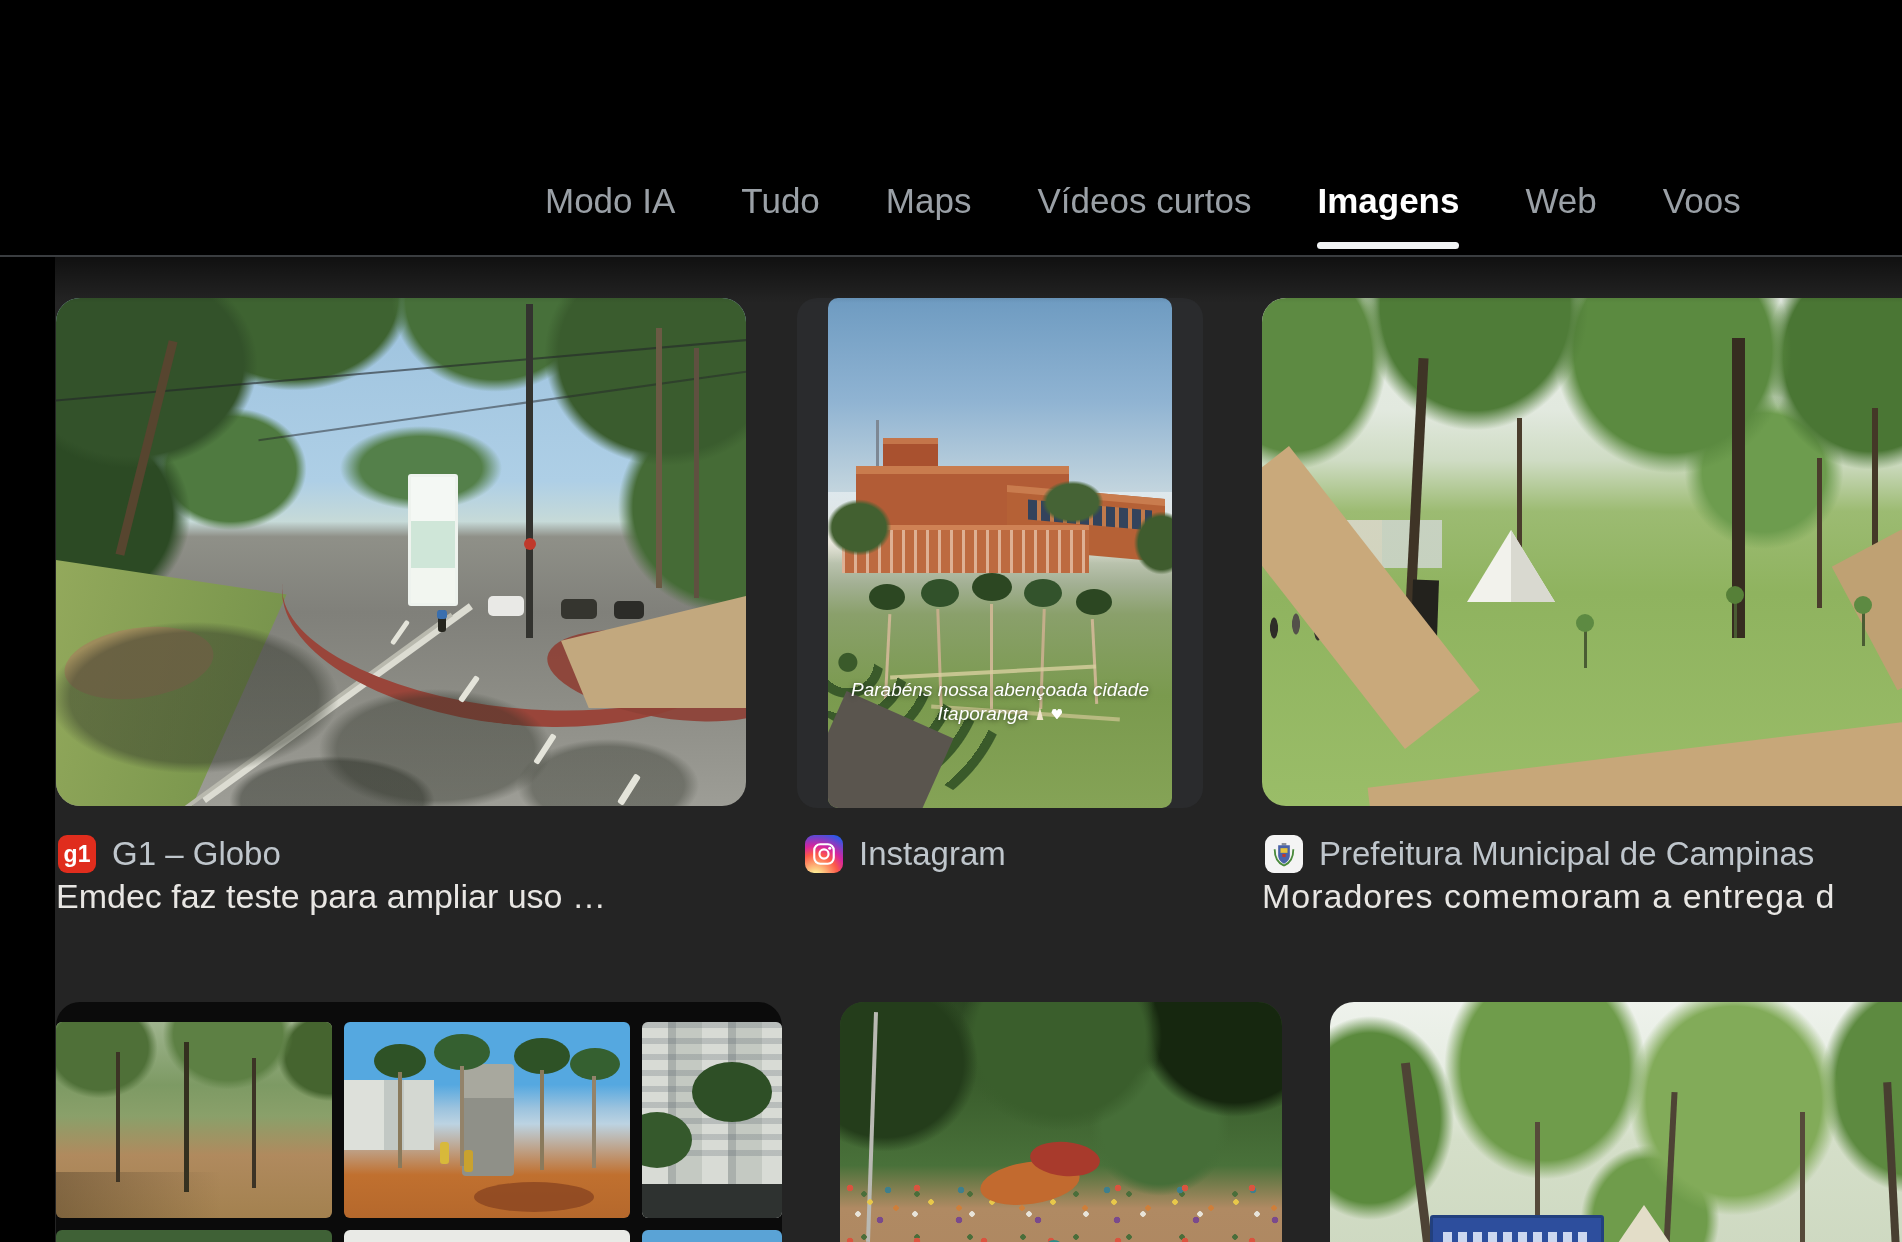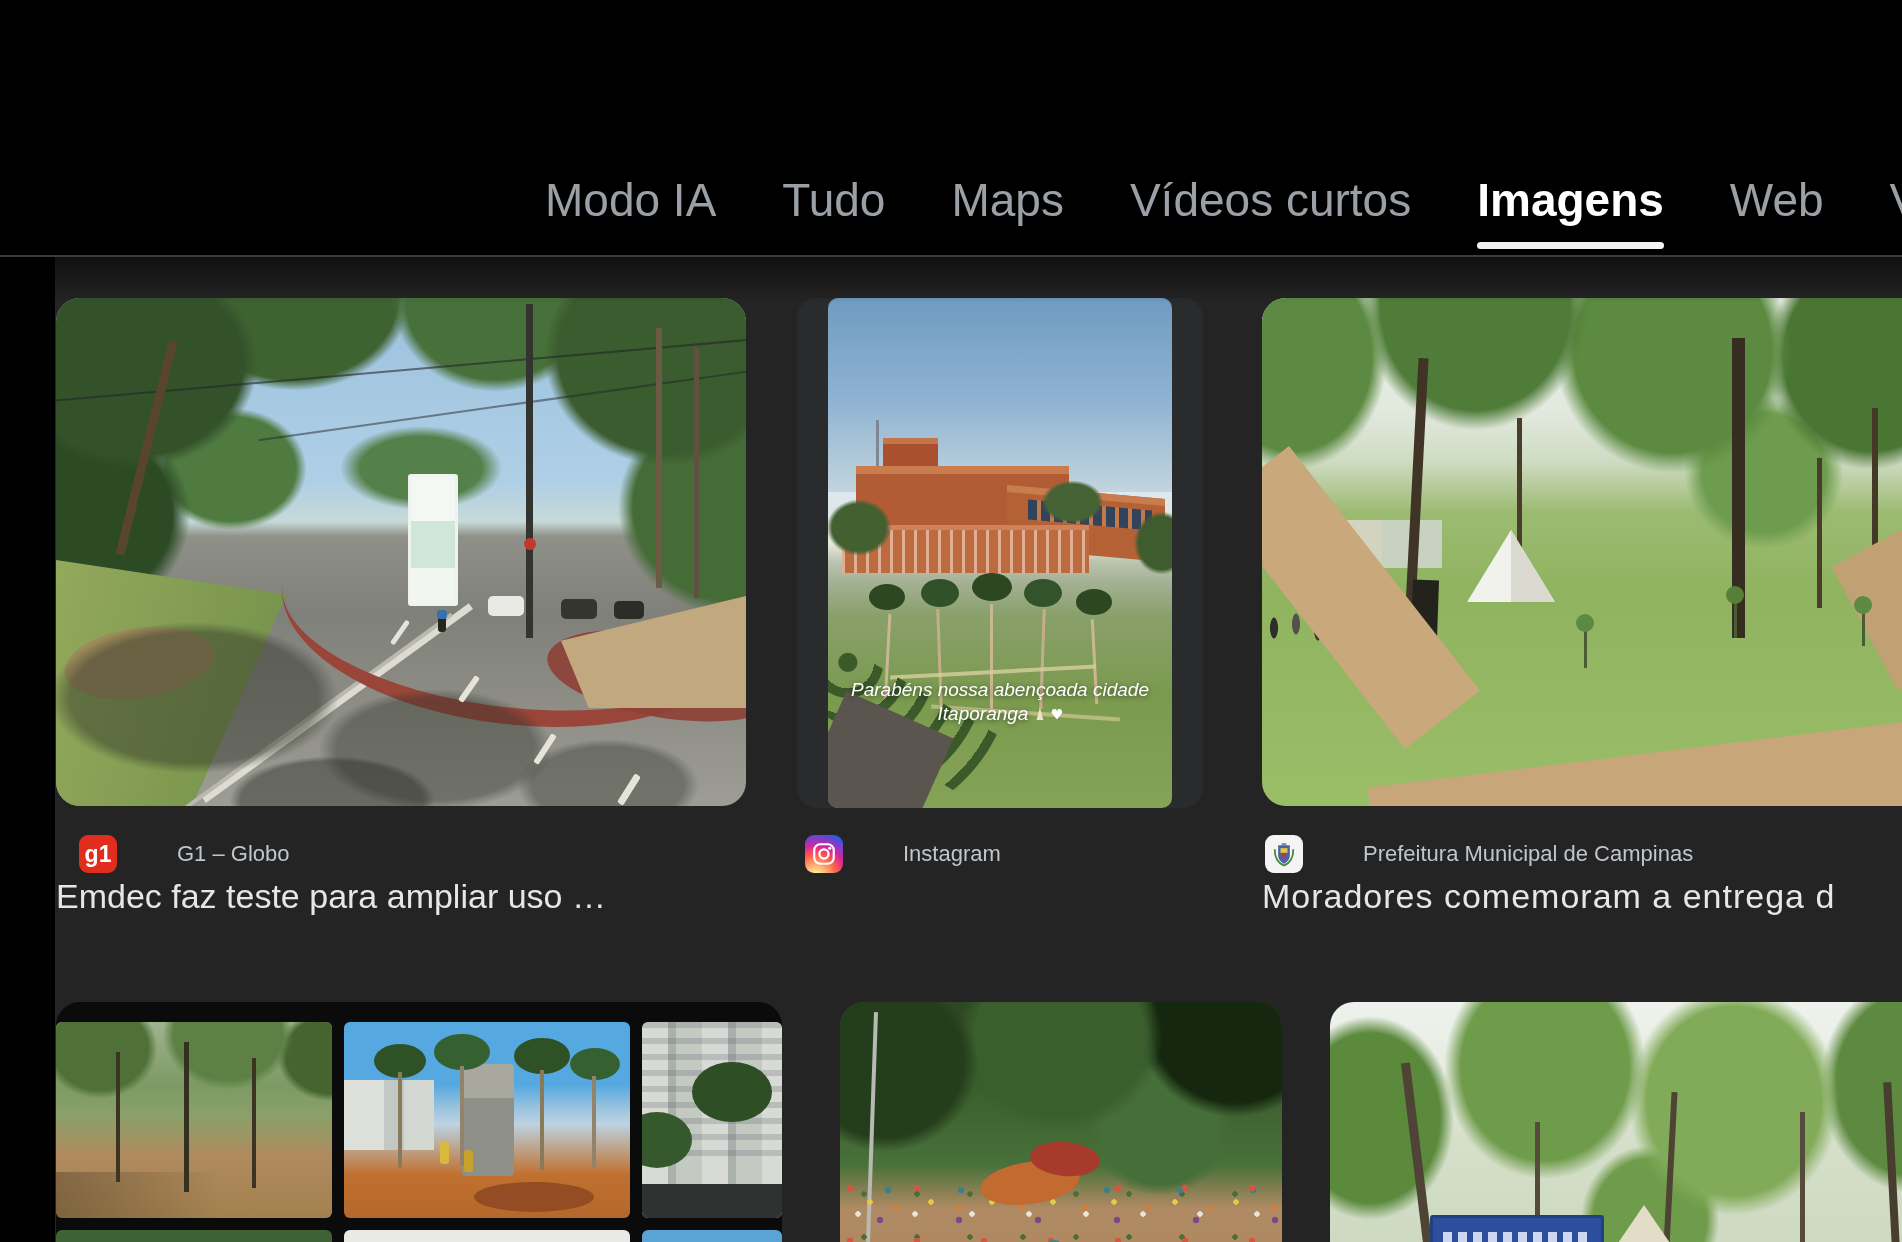--- a/index.html
+++ b/index.html
@@ -4,33 +4,33 @@
 <style>
   html,body{margin:0;padding:0;background:#000;}
   .stage{position:relative;width:1902px;height:1242px;background:#000;overflow:hidden;
          font-family:"Liberation Sans",sans-serif;-webkit-font-smoothing:antialiased;}
   .abs{position:absolute;}
   .blob{position:absolute;border-radius:50%;}
 
   
   .header{position:absolute;top:0;left:0;width:1902px;height:257px;background:#000;z-index:10;}
   .tabs{position:absolute;left:545px;top:180px;display:flex;gap:66px;}
-  .tab{font-size:46px;line-height:41px;color:#9aa0a6;position:relative;padding-bottom:28px;cursor:pointer;white-space:nowrap;}
+  .tab{font-size:35px;line-height:41px;color:#9aa0a6;position:relative;padding-bottom:28px;cursor:pointer;white-space:nowrap;}
   .tab.active{color:#fff;font-weight:700;}
   .tab.active::after{content:"";position:absolute;left:0;right:0;bottom:0;height:7px;background:#f1f3f4;border-radius:5px;}
   .hdr-divider{position:absolute;left:0;top:255px;width:1902px;height:2px;background:#3a3d40;}
 
   
   .results{position:absolute;left:55px;top:257px;width:1847px;height:985px;background:#242424;overflow:hidden;}
   .results::before{content:"";position:absolute;left:0;top:0;right:0;height:46px;z-index:6;pointer-events:none;
         background:linear-gradient(180deg,rgba(0,0,0,.55),rgba(0,0,0,0));}
   .card{position:absolute;border-radius:24px;overflow:hidden;cursor:pointer;}
   .meta{position:absolute;display:flex;align-items:center;gap:16px;cursor:pointer;}
   .favicon{width:38px;height:38px;border-radius:9px;flex:0 0 auto;display:flex;align-items:center;justify-content:center;overflow:hidden;}
-  .src-name{font-size:22px;color:#bfc6cc;margin-left:44px;}
+  .src-name{font-size:33px;color:#bfc6cc;}
   .caption{position:absolute;display:flex;align-items:flex-end;gap:14px;font-size:34px;color:#e8e6e3;white-space:nowrap;cursor:pointer;}
 
   
   .ph{position:absolute;inset:0;}
   .trunk{position:absolute;background:#4a3b2a;}
   .dash{position:absolute;background:#e4e4da;border-radius:2px;}
 
   
   .ig{background:radial-gradient(circle at 28% 110%,#fdf497 0%,#fdf497 6%,#fd5949 45%,#d6249f 62%,#285aeb 92%);}
 </style>
@@ -184,21 +184,21 @@
         <div class="trunk" style="left:322px;top:330px;width:3px;height:40px;background:#4a5c33;"></div>
         <div class="blob" style="left:314px;top:316px;width:18px;height:18px;background:#5d8a42;"></div>
         <div class="trunk" style="left:472px;top:302px;width:3px;height:38px;background:#4a5c33;"></div>
         <div class="blob" style="left:464px;top:288px;width:18px;height:18px;background:#568038;"></div>
         <div class="trunk" style="left:600px;top:312px;width:3px;height:36px;background:#4a5c33;"></div>
         <div class="blob" style="left:592px;top:298px;width:18px;height:18px;background:#5d8a42;"></div>
       </div>
     </div>
 
     <div class="meta" style="left:3px;top:578px;">
-      <div class="favicon" style="background:#e02d1d;margin-left:21px;">
+      <div class="favicon" style="background:#e02d1d;">
         <span style="color:#fff;font-weight:700;font-size:23px;line-height:1;">g1</span>
       </div>
       <span class="src-name">G1 – Globo</span>
     </div>
     <div class="caption" style="left:1px;top:620px;width:688px;overflow:hidden;">
       <span>Emdec faz teste para ampliar uso …</span>
     </div>
 
     <div class="meta" style="left:750px;top:578px;">
       <div class="favicon ig">

